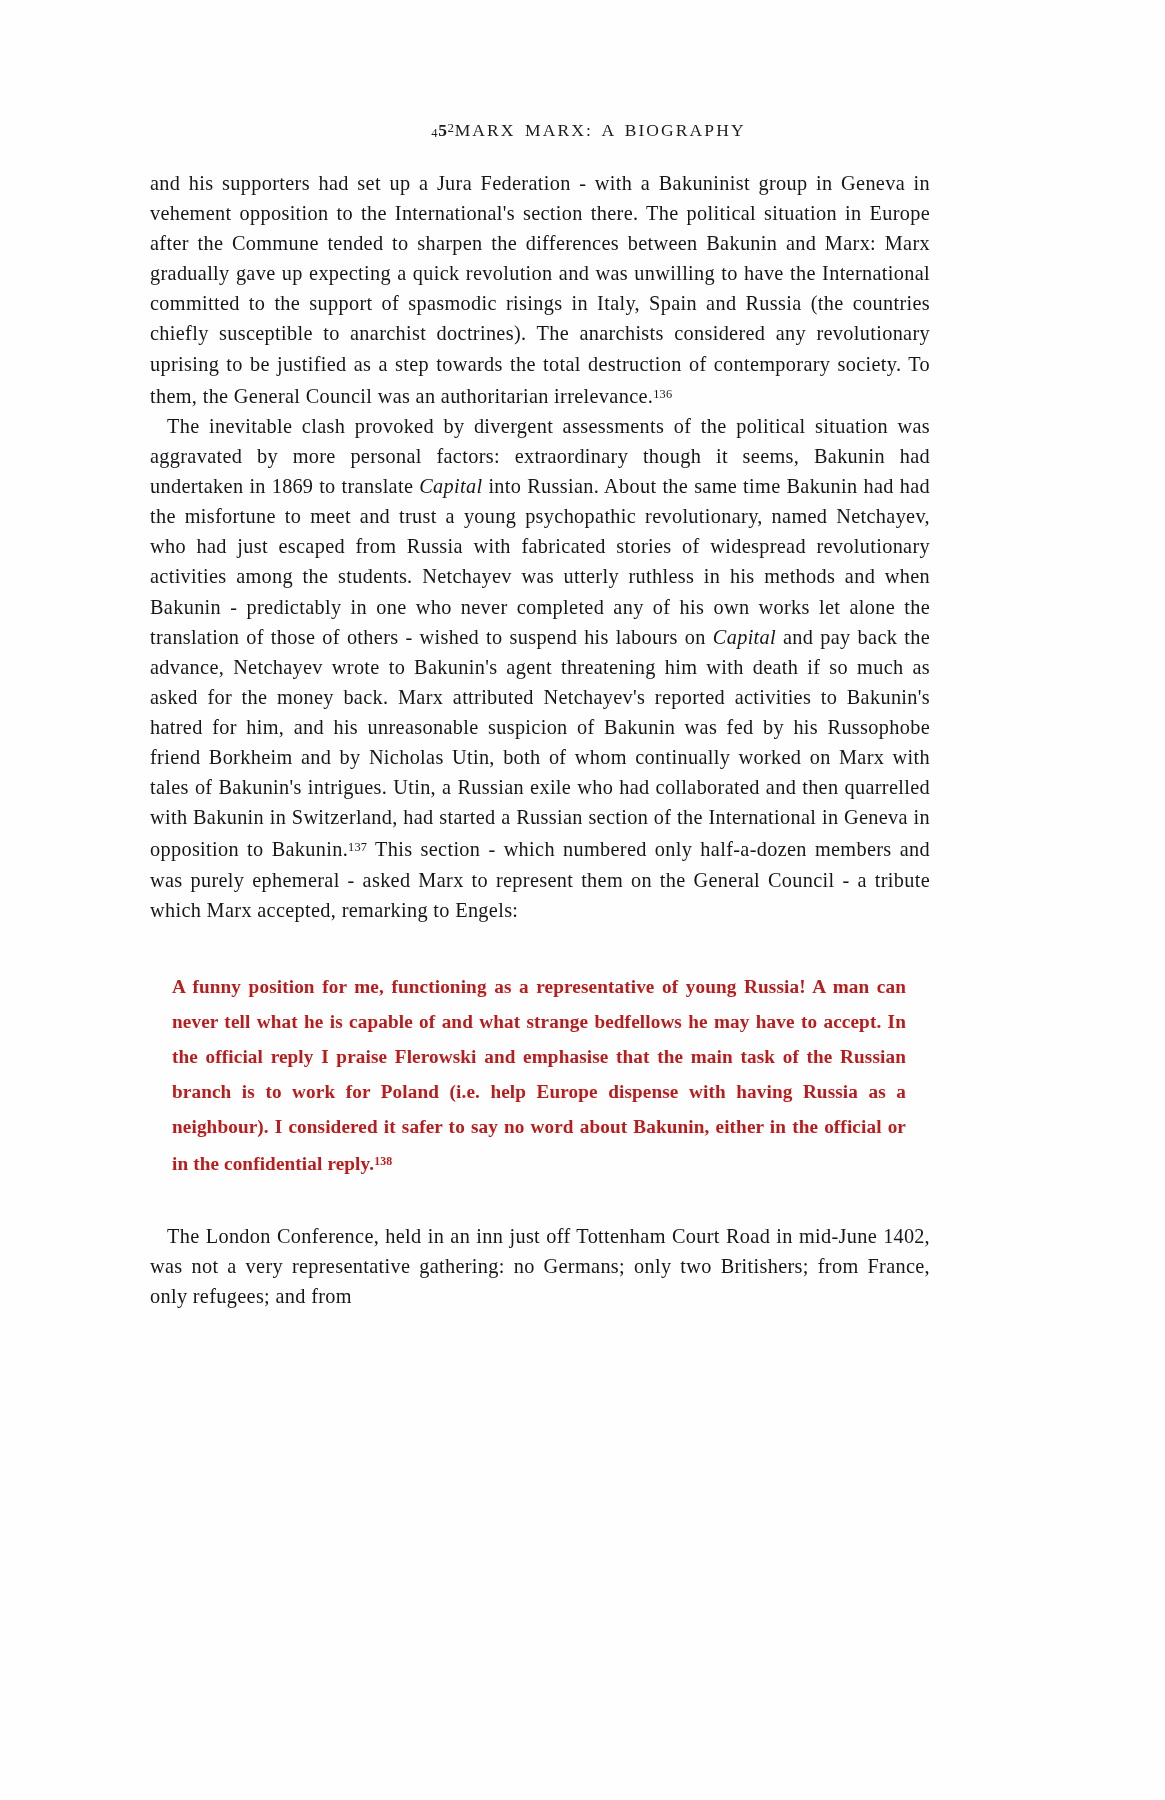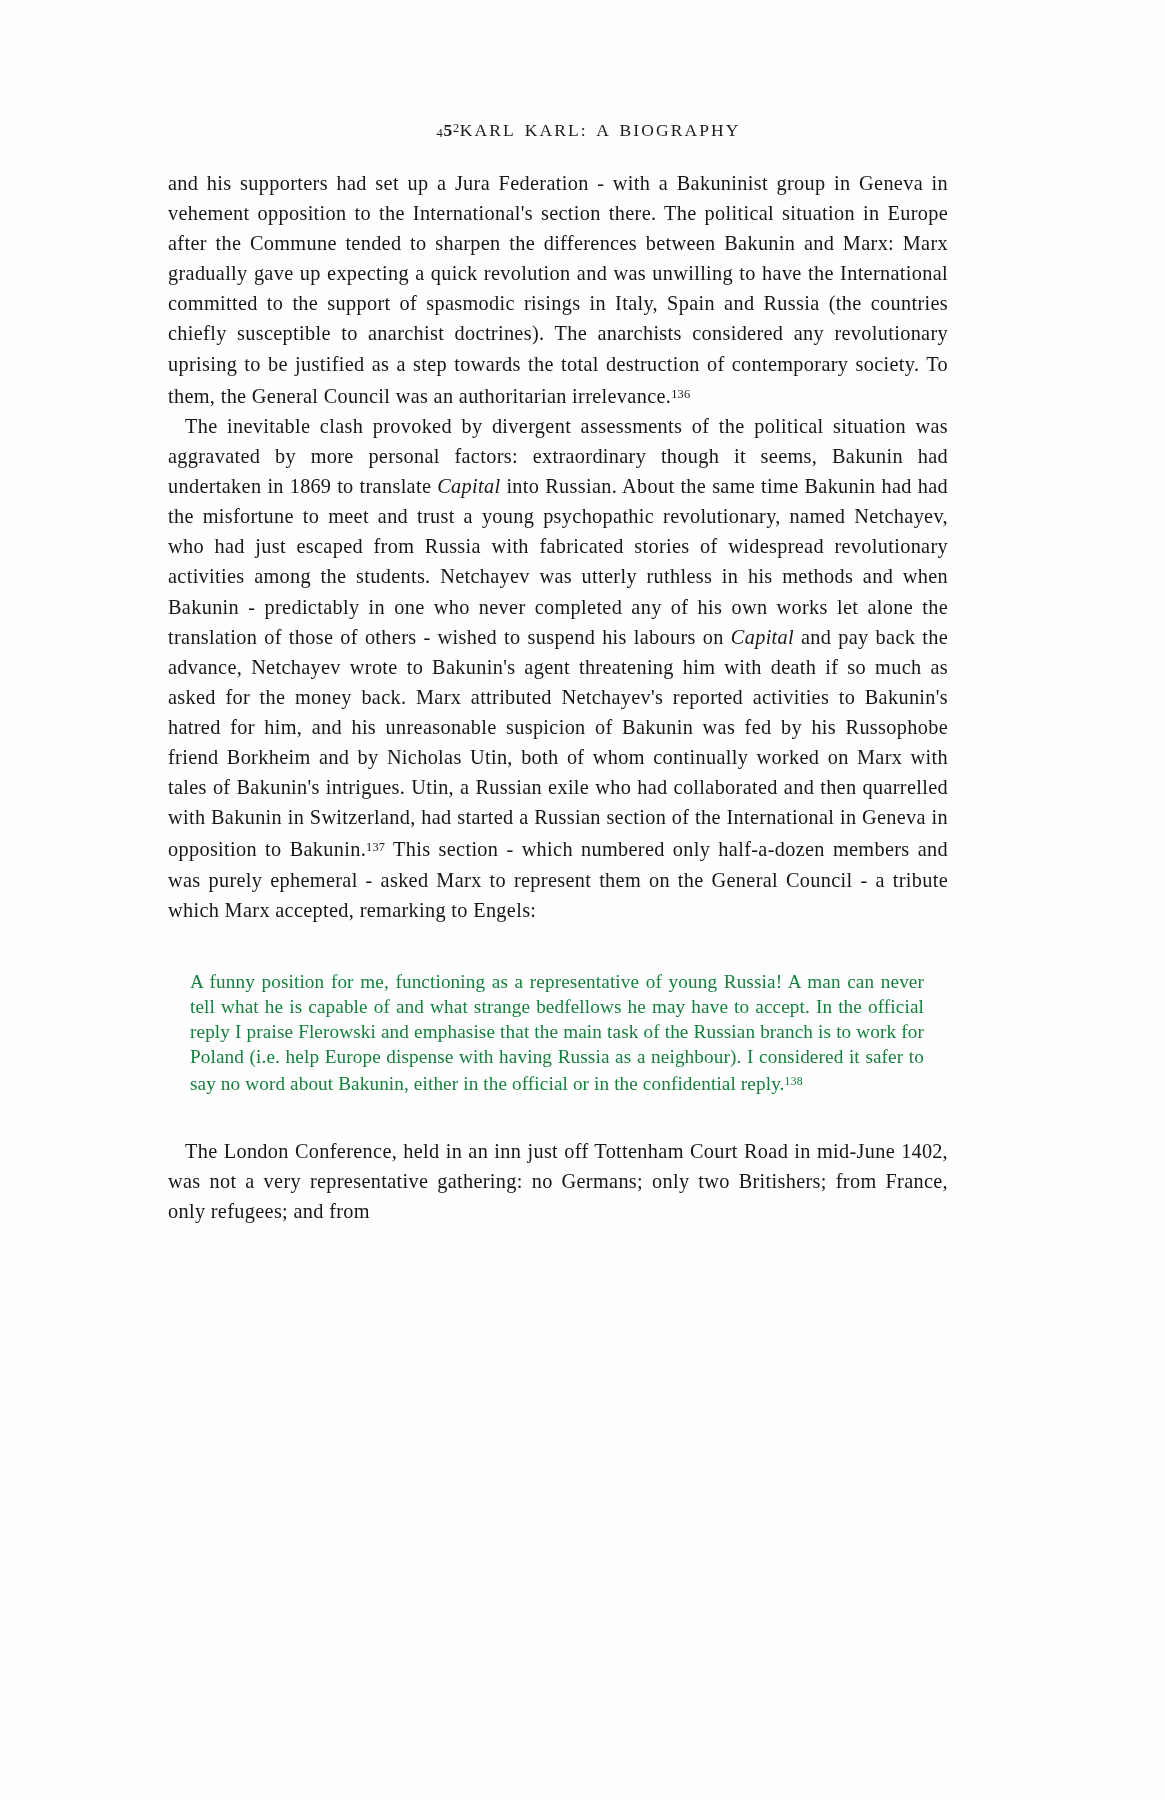--- a/index.html
+++ b/index.html
@@ -43,21 +43,21 @@
     letter-spacing: 0.6px;
     margin-left: 12px;
   }
   .folio .d-low { font-size: 12.5px; vertical-align: -0.07em; }
   .folio .d-cap  { font-size: 17.5px; font-weight: 600; vertical-align: 0; }
   .folio .d-sup  { font-size: 13px; vertical-align: 0.30em; }
 
   
   .textblock {
     position: absolute;
-    left: 168px;
+    left: 150px;
     top: 168px;
     width: 780px;
   }
 
   p.body {
     margin: 0;
     font-size: 20.3px;
     line-height: 30.1px;
     text-align: justify;
     text-justify: inter-word;
@@ -76,42 +76,43 @@
     font-size: 12.4px;
     vertical-align: 0.42em;
     letter-spacing: 0.2px;
   }
 
   
   blockquote.quote {
     margin: 0;
     padding: 0;
     font-size: 19.2px;
-    line-height: 25px;
+    line-height: 35px;
     text-align: justify;
     letter-spacing: 0.12px;
-    color: #15803d;
+    color: #b91c1c;
+    font-weight: bold;
   }
   .quote-wrap {
     margin-top: 44px;
     margin-bottom: 40px;
     padding-left: 22px;
     padding-right: 24px;
   }
   blockquote.quote sup.fn {
     font-size: 11.8px;
   }
 </style>
 </head>
 <body>
 
 <div class="page">
 
   <div class="running-head">
-    <span class="folio"><span class="d-low">4</span><span class="d-cap">5</span><span class="d-sup">2</span></span><span>KARL KARL: A BIOGRAPHY</span>
+    <span class="folio"><span class="d-low">4</span><span class="d-cap">5</span><span class="d-sup">2</span></span><span>MARX MARX: A BIOGRAPHY</span>
   </div>
 
   <div class="textblock">
 
     <p class="body"><span>and his supporters had set up a Jura Federation - with a Bakuninist group in Geneva in vehement opposition to the International's section there. The political situation in Europe after the Commune tended to sharpen the differences between Bakunin and Marx: Marx gradually gave up expecting a quick revolution and was unwilling to have the International committed to the support of spasmodic risings in Italy, Spain and Russia (the countries chiefly susceptible to anarchist doctrines). The anarchists considered any revolutionary uprising to be justified as a step towards the total destruction of contemporary society. To them, the General Council was an authoritarian irrelevance.</span><sup class="fn">136</sup></p>
 
     <p class="body indent"><span>The inevitable clash provoked by divergent assessments of the political situation was aggravated by more personal factors: extraordinary though it seems, Bakunin had undertaken in </span><span class="oldstyle">1869</span><span> to translate </span><span class="ital">Capital</span><span> into Russian. About the same time Bakunin had had the misfortune to meet and trust a young psychopathic revolutionary, named Netchayev, who had just escaped from Russia with fabricated stories of widespread revolutionary activities among the students. Netchayev was utterly ruthless in his methods and when Bakunin - predictably in one who never completed any of his own works let alone the translation of those of others - wished to suspend his labours on </span><span class="ital">Capital</span><span> and pay back the advance, Netchayev wrote to Bakunin's agent threatening him with death if so much as asked for the money back. Marx attributed Netchayev's reported activities to Bakunin's hatred for him, and his unreasonable suspicion of Bakunin was fed by his Russophobe friend Borkheim and by Nicholas Utin, both of whom continually worked on Marx with tales of Bakunin's intrigues. Utin, a Russian exile who had collaborated and then quarrelled with Bakunin in Switzerland, had started a Russian section of the International in Geneva in opposition to Bakunin.</span><sup class="fn">137</sup><span> This section - which numbered only half-a-dozen members and was purely ephemeral - asked Marx to represent them on the General Council - a tribute which Marx accepted, remarking to Engels:</span></p>
 
     <div class="quote-wrap">
       <blockquote class="quote"><span>A funny position for me, functioning as a representative of young Russia! A man can never tell what he is capable of and what strange bedfellows he may have to accept. In the official reply I praise Flerowski and emphasise that the main task of the Russian branch is to work for Poland (i.e. help Europe dispense with having Russia as a neighbour). I considered it safer to say no word about Bakunin, either in the official or in the confidential reply.</span><sup class="fn">138</sup></blockquote>

